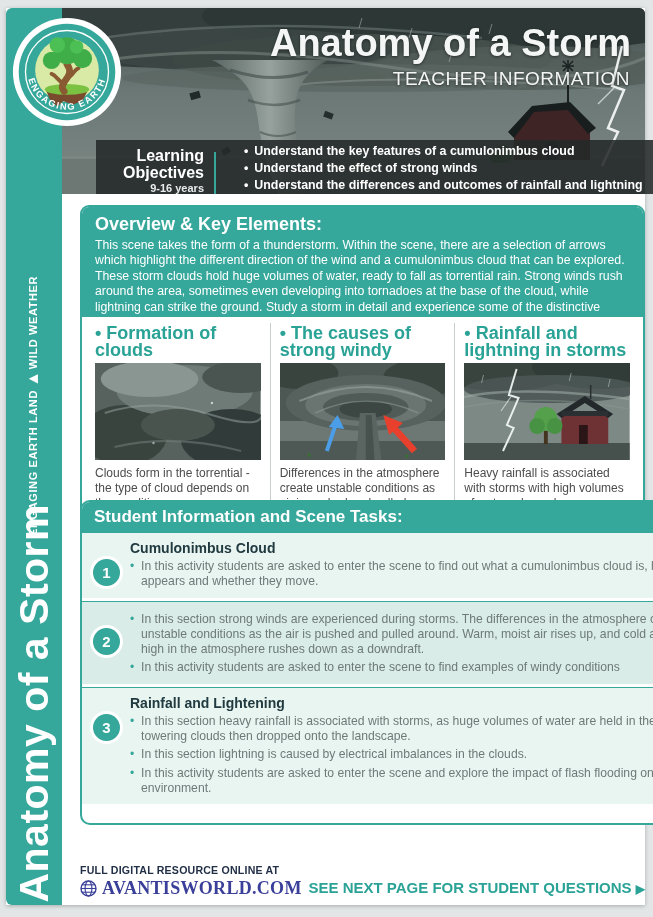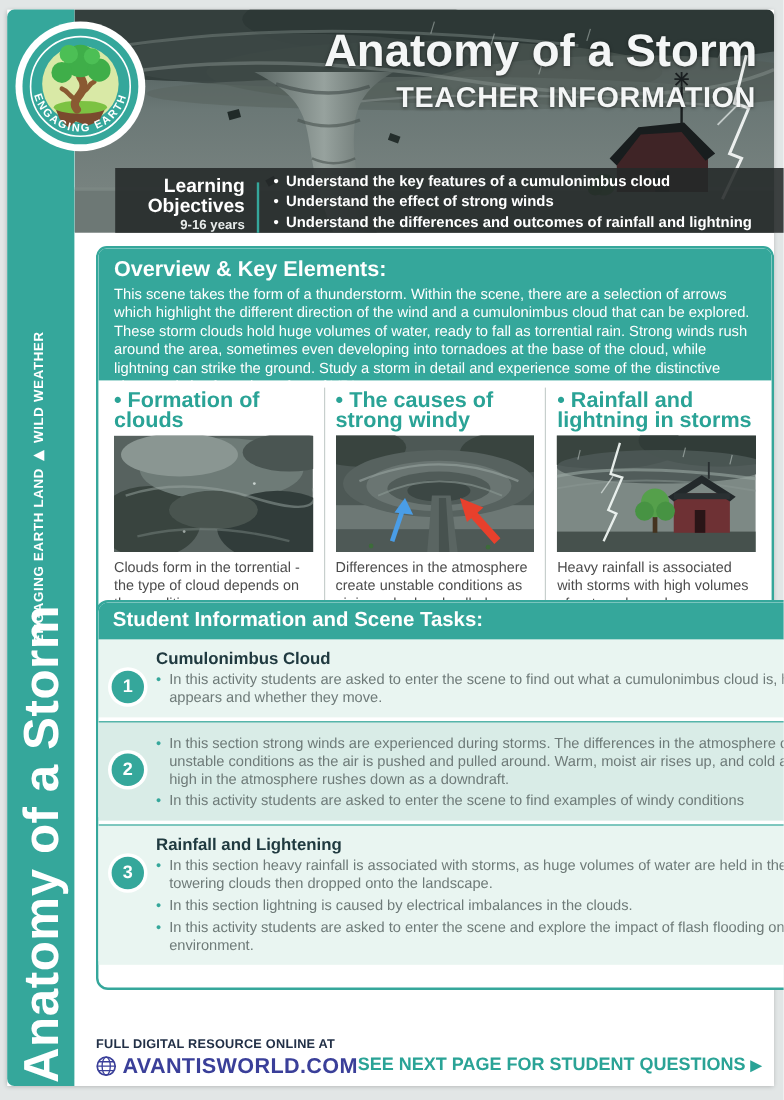--- a/index.html
+++ b/index.html
@@ -14,29 +14,29 @@
   .sidebar-breadcrumb { position:absolute; left:20px; top:268px; font-size:11px; font-weight:bold; letter-spacing:.6px; }
   .sidebar-title { position:absolute; left:5px; bottom:2px; font-size:41px; font-weight:bold; letter-spacing:.5px; }
 
   
   .logo { position:absolute; left:5px; top:8px; width:112px; height:112px; }
 
   
   .header-photo { position:absolute; left:56px; top:0; width:583px; height:186px; border-radius:0 6px 0 0; overflow:hidden; }
   .header-photo svg.art { position:absolute; left:0; top:0; }
   .header-title { position:absolute; right:14px; top:14px; font-size:38px; font-weight:bold; color:#f4f6f6; text-shadow:0 1px 3px rgba(0,0,0,.5); }
-  .header-subtitle { position:absolute; right:15px; top:60px; font-size:24px; font-weight:bold; color:#f4f6f6; letter-spacing:.5px; text-shadow:0 1px 3px rgba(0,0,0,.5); }
+  .header-subtitle { position:absolute; right:15px; top:60px; font-size:19px; font-weight:normal; color:#f4f6f6; letter-spacing:.5px; text-shadow:0 1px 3px rgba(0,0,0,.5); }
 
   
   .lo-bar { position:absolute; left:90px; top:132px; width:565px; height:54px; background:rgba(36,41,41,.88); display:flex; align-items:flex-end; }
   .lo-label { width:118px; text-align:right; color:#fff; padding-right:10px; flex:none; }
   .lo-label .t { font-size:16px; font-weight:bold; line-height:17px; }
   .lo-label .age { font-size:11px; font-weight:bold; color:#e8eceb; margin-top:1px; }
   .lo-divider { width:2px; height:42px; background:#35a79b; flex:none; }
-  .lo-list { list-style:none; padding-left:12px; }
+  .lo-list { list-style:none; padding-left:12px;margin-left:16px; }
   .lo-list li { color:#fff; font-size:12.4px; font-weight:bold; line-height:17px; }
   .lo-list li::before { content:"•"; margin-right:6px; }
 
   
   .overview-box { position:absolute; left:74px; top:197px; width:565px; height:315px; border:2px solid #35a79b; border-radius:9px; overflow:hidden; background:#fff; }
   .overview-top { background:#35a79b; padding:7px 13px 9px 13px; height:110px; }
   .overview-top h2 { color:#fff; font-size:18px; font-weight:bold; margin-bottom:3px; }
   .overview-top p { color:#fff; font-size:12.3px; line-height:15.4px; }
   .overview-cols { display:flex; height:201px; padding:6px 4px; }
   .ov-col { flex:1; padding:2px 9px; }
@@ -55,24 +55,24 @@
   .task-row.alt2 { background:#d9ece7; }
   .task-row + .task-row { border-top:1.5px solid #35a79b; box-shadow:0 -3px 0 #ffffff; margin-top:3px; }
   .task-badge { position:absolute; left:11px; top:26px; width:27px; height:27px; background:#35a79b; border-radius:50%; color:#fff; font-size:15px; font-weight:bold; text-align:center; line-height:27px; box-shadow:0 0 0 3px #ffffff; }
   .task-title { font-size:14px; font-weight:bold; color:#203a40; margin-bottom:2px; }
   .task-bullets { list-style:none; }
   .task-bullets li { font-size:12.2px; line-height:15.3px; color:#6e7a78; padding-left:11px; position:relative; margin-top:3px; }
   .task-bullets li::before { content:"•"; color:#35a79b; position:absolute; left:0; }
   .tasks-icon { position:absolute; right:-1px; top:-4px; width:56px; height:56px; }
 
   
-  .footer { position:absolute; left:74px; top:856px; width:565px; display:flex; align-items:flex-end; }
+  .footer { position:absolute; left:74px; top:856px; width:565px; display:flex; justify-content:space-between; align-items:flex-end; }
   .footer-left .line1 { font-size:10.6px; font-weight:bold; color:#223047; letter-spacing:.2px; }
   .footer-left .line2 { display:flex; align-items:center; gap:5px; margin-top:2px; }
-  .footer-left .site { font-size:18px; font-weight:bold; color:#3a3f99; letter-spacing:.3px; }
+  .footer-left .site { font-size:18px; font-weight:bold; color:#3a3f99; letter-spacing:.3px;font-family:Liberation Serif, serif; }
   .footer-right { font-size:15px; font-weight:bold; color:#2aa396; padding-bottom:3px; }
   .footer-right .arrow { font-size:12px; }
 </style>
 </head>
 <body>
 
 <div class="page">
 
   <div class="header-photo">
     <svg class="art" width="583" height="186" viewBox="0 0 583 186">

